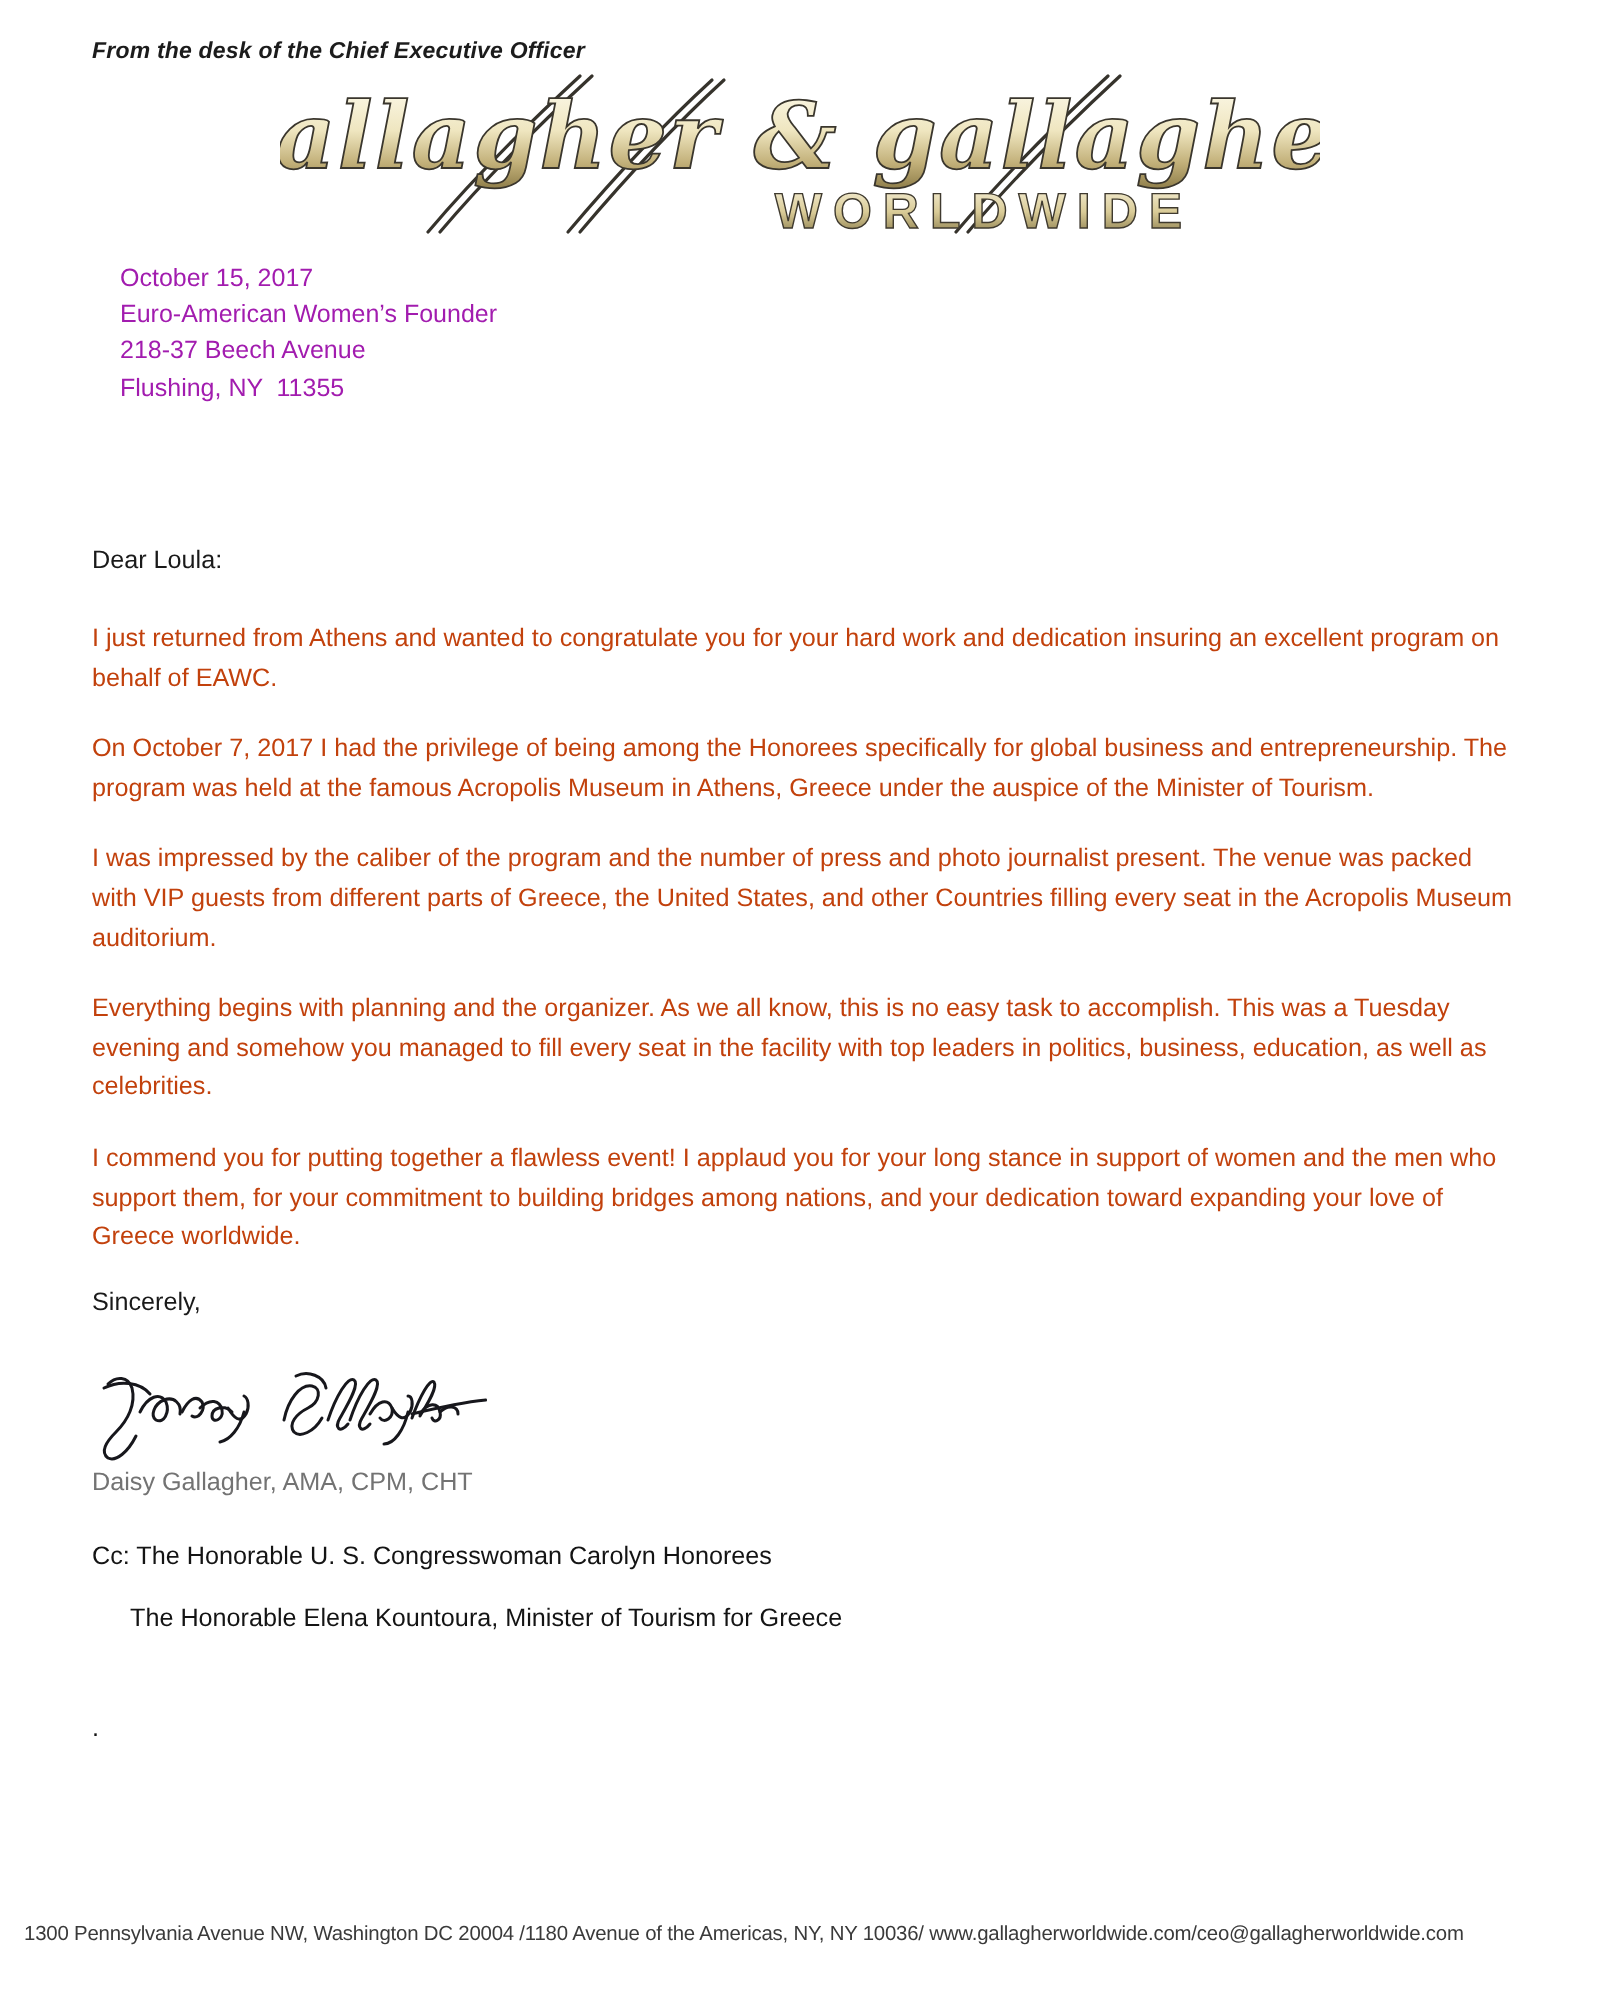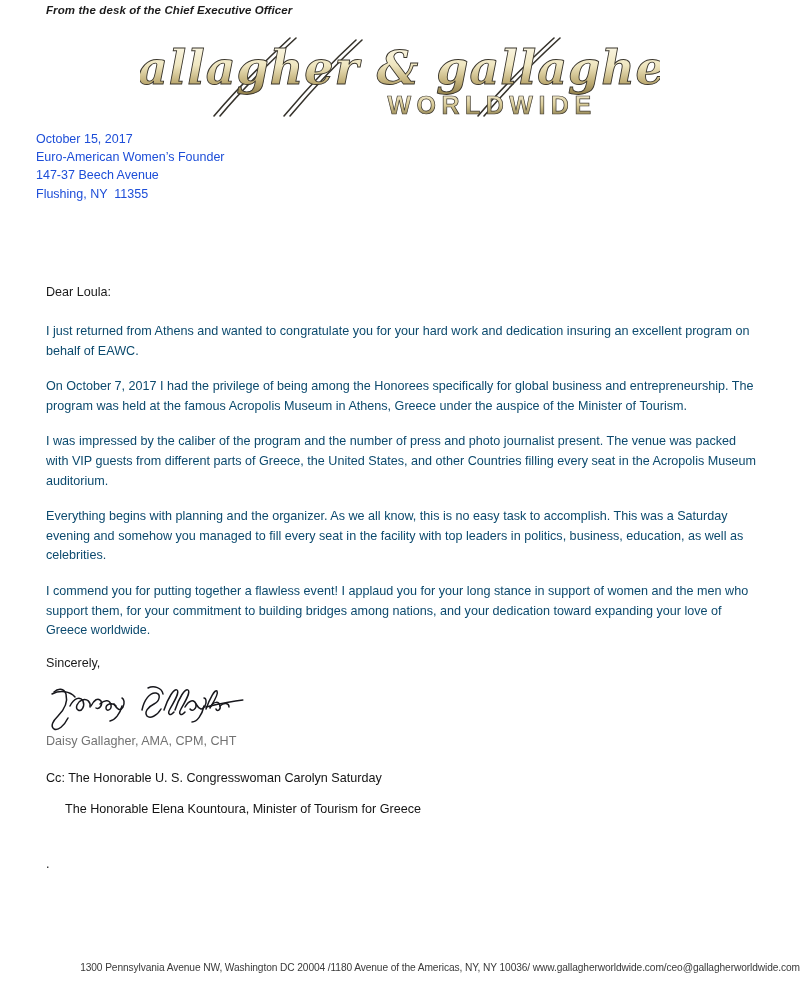--- a/index.html
+++ b/index.html
@@ -19,67 +19,67 @@
   .page {
     position: absolute;
     inset: 0;
     background: #ffffff;
   }
 
   
   .desk-line {
     position: absolute;
     left: 46px;
-    top: 4px;
+    top: 20px;
     font-size: 11.5px;
     font-style: italic;
     font-weight: 600;
     letter-spacing: 0.1px;
     color: #1c1c1c;
   }
 
   
   .logo-block {
     position: absolute;
     left: 140px;
     top: 28px;
     width: 520px;
     height: 92px;
   }
   .logo-svg { display: block; width: 520px; height: 92px; }
 
   
   .address {
     position: absolute;
-    left: 36px;
+    left: 60px;
     top: 130px;
     font-size: 12.5px;
     line-height: 18.2px;
-    color: #1d4ed8;
+    color: #a21caf;
   }
   .address div { white-space: pre; }
 
   
   .body-wrap {
     position: absolute;
     left: 46px;
     top: 272px;
     width: 711px;
   }
   .salutation {
     font-size: 12.6px;
     line-height: 17px;
-    margin: 12px 0 21px 0;
+    margin: 0 0 21px 0;
   }
   .para {
     font-size: 12.6px;
     line-height: 19.6px;
     margin: 16px 0 14px 0;
     text-align: left;
-    color: #0c4a6e;
+    color: #c2410c;
   }
   .closing {
     font-size: 12.6px;
     line-height: 17px;
     margin: 0 0 0 0;
   }
 
   
   .sig-mark {
     position: absolute;
@@ -117,21 +117,21 @@
     font-size: 12.6px;
     color: #141414;
   }
 
   
   .footer {
     position: absolute;
     left: 12px;
     right: 0;
     top: 962px;
-    text-align: right;
+    text-align: left;
     font-size: 10.2px;
     color: #3a3a3a;
     letter-spacing: -0.1px;
     white-space: nowrap;
   }
 </style>
 </head>
 <body>
 
 <div class="page">
@@ -165,30 +165,30 @@
 
       <text x="258" y="56" text-anchor="middle" font-family="DejaVu Serif, serif" font-size="46" font-style="italic" font-weight="700" fill="url(#goldgrad)" stroke="#3a362d" stroke-width="0.9" letter-spacing="1">gallagher &amp; gallagher</text>
 
       <text x="352" y="86" text-anchor="middle" font-family="Liberation Sans, sans-serif" font-size="25" font-weight="700" letter-spacing="5.5" fill="url(#goldgrad2)" stroke="#3f3a2f" stroke-width="0.7">WORLDWIDE</text>
     </svg>
   </div>
 
   <div class="address">
     <div>October 15, 2017</div>
     <div>Euro-American Women’s Founder</div>
-    <div>147-37 Beech Avenue</div>
+    <div>218-37 Beech Avenue</div>
     <div>Flushing, NY  11355</div>
   </div>
 
   <div class="body-wrap">
     <p class="salutation">Dear Loula:</p>
     <p class="para">I just returned from Athens and wanted to congratulate you for your hard work and dedication insuring an excellent program on behalf of EAWC.</p>
     <p class="para">On October 7, 2017 I had the privilege of being among the Honorees specifically for global business and entrepreneurship.  The program was held at the famous Acropolis Museum in Athens, Greece under the auspice of the Minister of Tourism.</p>
     <p class="para">I was impressed by the caliber of the program and the number of press and photo journalist present.  The venue was packed with VIP guests from different parts of Greece, the United States, and other Countries filling every seat in the Acropolis Museum auditorium.</p>
-    <p class="para">Everything begins with planning and the organizer.  As we all know, this is no easy task to accomplish. This was a Saturday evening and somehow you managed to fill every seat in the facility with top leaders in politics, business, education, as well as celebrities.</p>
+    <p class="para">Everything begins with planning and the organizer.  As we all know, this is no easy task to accomplish. This was a Tuesday evening and somehow you managed to fill every seat in the facility with top leaders in politics, business, education, as well as celebrities.</p>
     <p class="para">I commend you for putting together a flawless event!  I applaud you for your long stance in support of women and the men who support them, for your commitment to building bridges among nations, and your dedication toward expanding your love of Greece worldwide.</p>
     <p class="closing">Sincerely,</p>
   </div>
 
   <div class="sig-mark">
     <svg viewBox="0 0 200 56" xmlns="http://www.w3.org/2000/svg" aria-hidden="true">
       <g fill="none" stroke="#17171c" stroke-width="1.5" stroke-linecap="round" stroke-linejoin="round">
 
         <path d="M10 16 C 14 12, 20 12, 22 18 C 24 26, 20 34, 14 40 C 9 45, 6 50, 10 53 C 14 55, 20 50, 24 42"></path>
         <path d="M8 18 C 16 14, 26 15, 31 21"></path>
@@ -213,21 +213,21 @@
         <path d="M176 30 C 180 26, 185 27, 185 31"></path>
 
         <path d="M182 31 C 196 28, 212 25, 224 24" transform="scale(0.88 1) translate(2 0)"></path>
       </g>
     </svg>
   </div>
 
   <div class="sig-name">Daisy Gallagher, AMA, CPM, CHT</div>
 
   <div class="cc-list">
-    <div class="cc-line">Cc: The Honorable U. S. Congresswoman Carolyn Saturday</div>
+    <div class="cc-line">Cc: The Honorable U. S. Congresswoman Carolyn Honorees</div>
     <div class="cc-line indented">The Honorable Elena Kountoura, Minister of Tourism for Greece</div>
   </div>
 
   <div class="stray-dot">.</div>
 
   <div class="footer">1300 Pennsylvania Avenue NW, Washington DC 20004 /1180 Avenue of the Americas, NY, NY 10036/ www.gallagherworldwide.com/ceo@gallagherworldwide.com</div>
 
 </div>
 
 </body></html>

